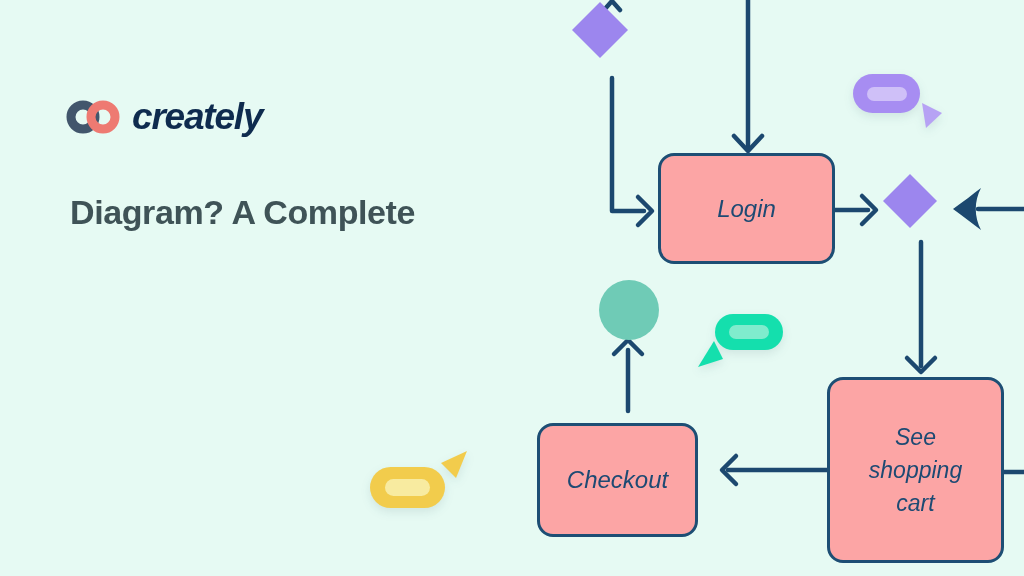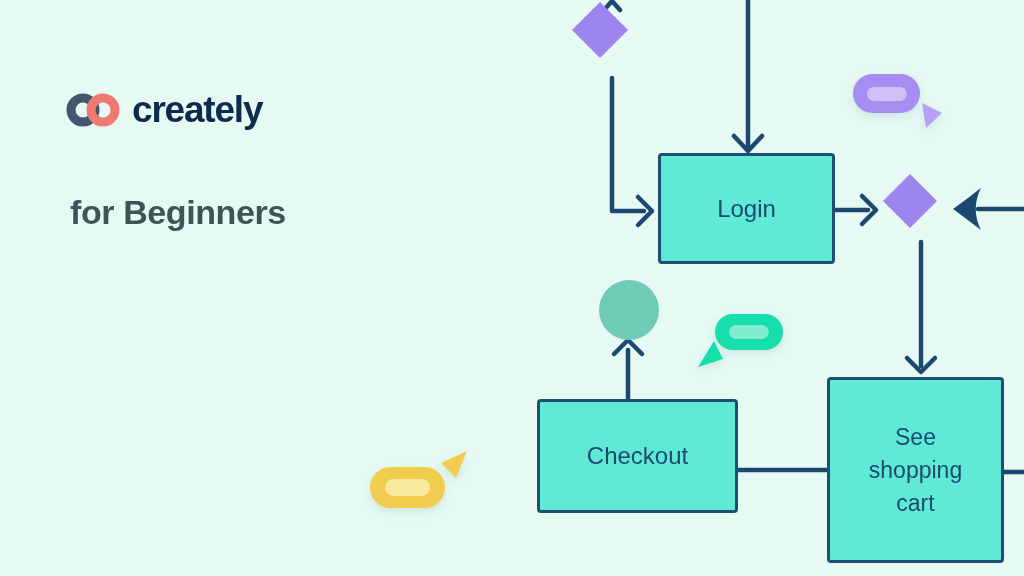--- a/index.html
+++ b/index.html
@@ -18,24 +18,25 @@
     position: absolute;
     inset: 0;
     width: 1024px;
     height: 576px;
   }
 
   
   .logo-row {
     position: absolute;
     left: 66px;
-    top: 88px;
+    top: 95px;
     display: flex;
     align-items: center;
     gap: 9px;
+    font-style: italic;
   }
   .logo-mark { display: block; }
   .logo-word {
     font-size: 37px;
     font-weight: 700;
     letter-spacing: -1.2px;
     color: #0e2b4e;
     line-height: 44px;
   }
 
@@ -47,32 +48,33 @@
     font-size: 34px;
     font-weight: 700;
     letter-spacing: -0.4px;
     line-height: 46px;
     color: #3f5357;
   }
 
   
   .node {
     position: absolute;
-    background: #5eead4;
+    background: #fca5a5;
     border: 3.5px solid #1d4e74;
-    border-radius: 4px;
+    border-radius: 16px;
     display: flex;
     align-items: center;
     justify-content: center;
     text-align: center;
     color: #1d4a73;
     font-size: 24px;
+    font-style: italic;
   }
   #node-login    { left: 658px; top: 153px; width: 177px; height: 111px; }
-  #node-checkout { left: 537px; top: 399px; width: 201px; height: 114px; }
+  #node-checkout { left: 537px; top: 423px; width: 161px; height: 114px; }
   #node-cart     { left: 827px; top: 377px; width: 177px; height: 186px;
                    font-size: 23px; line-height: 33px; padding: 0 40px; }
 
   .bubble-shadow { filter: drop-shadow(0 4px 5px rgba(20, 60, 80, 0.10)); }
 </style>
 </head>
 <body>
 
 <div class="canvas">
 
@@ -142,16 +144,16 @@
 
   <div class="logo-row">
     <svg class="logo-mark" width="57" height="44" viewBox="0 0 57 44">
       <circle cx="17" cy="22" r="12" fill="none" stroke="#42566c" stroke-width="9"></circle>
       <circle cx="37" cy="22" r="12" fill="none" stroke="#ee7a72" stroke-width="9"></circle>
     </svg>
     <span class="logo-word">creately</span>
   </div>
 
   <h1 class="headline">
-    <div>for Beginners</div>
+    <div>Diagram? A Complete</div>
   </h1>
 
 </div>
 
 </body></html>

